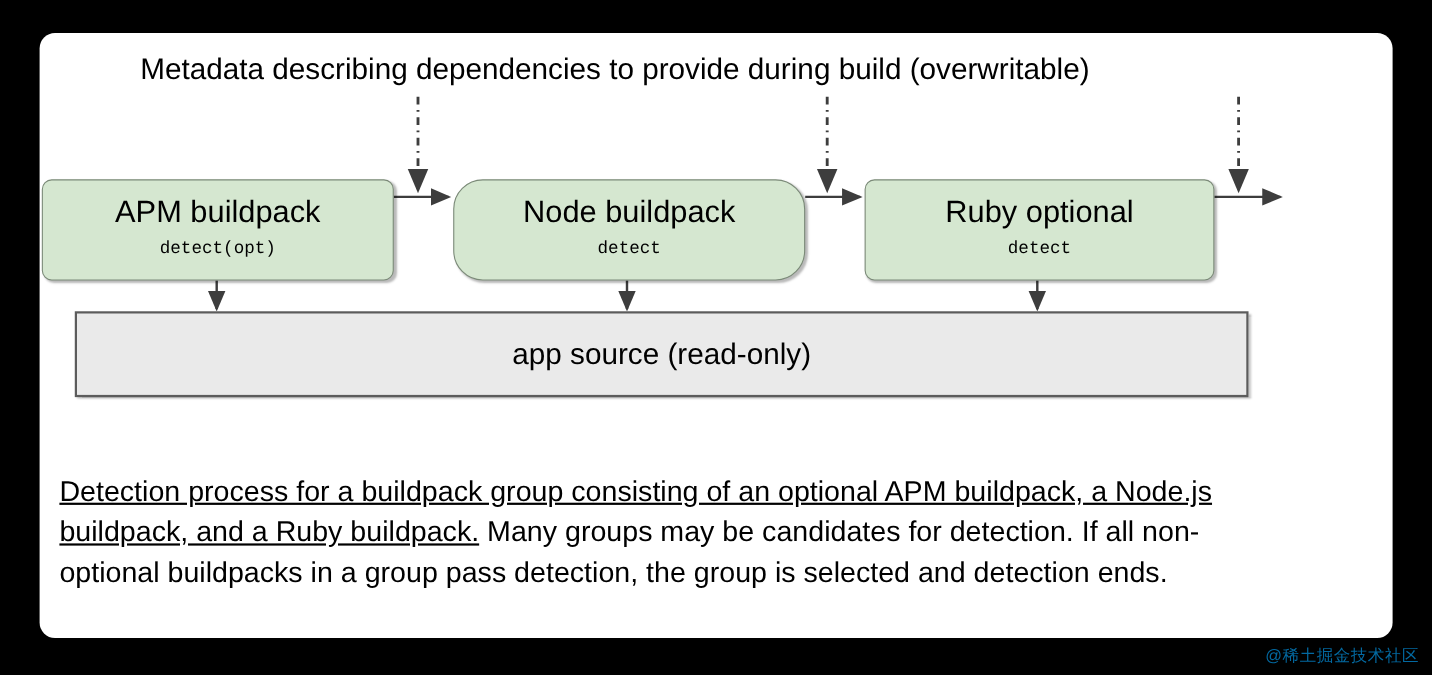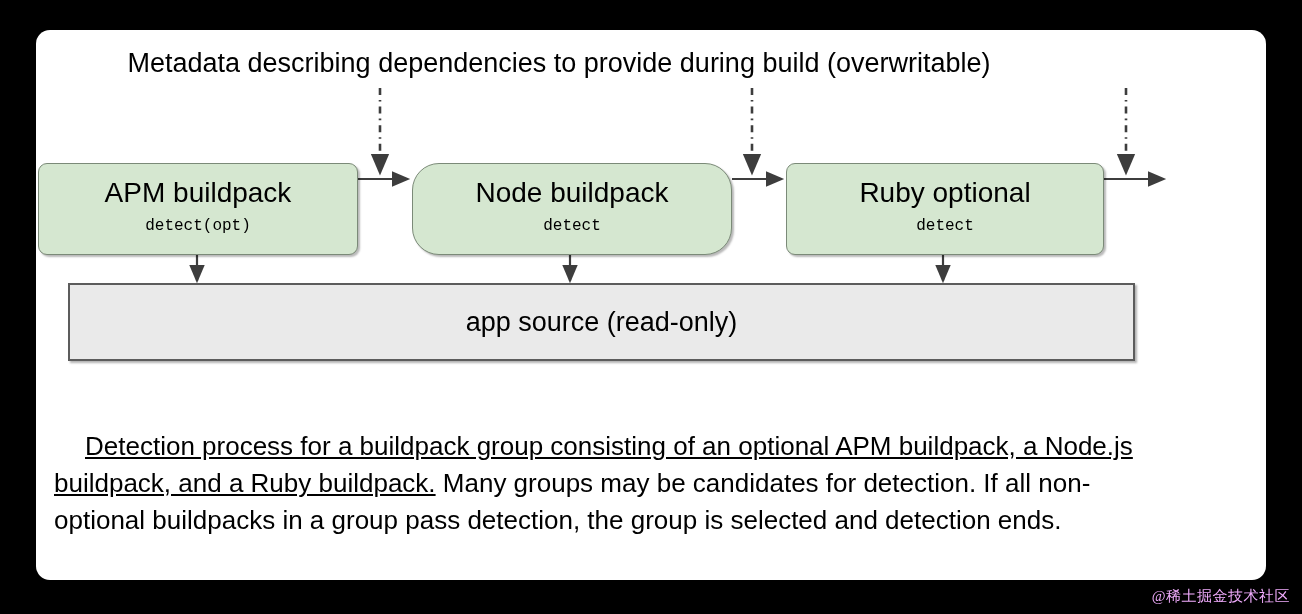--- a/index.html
+++ b/index.html
@@ -120,30 +120,30 @@
   
   #description {
     position: absolute;
     left: 18px;
     top: 372px;
     width: 1110px;
     font-size: 26px;
     line-height: 37px;
     color: #000000;
   }
-  #description .u { text-decoration: underline; margin-left: 31px; }
+  #description .u { text-decoration: underline; }
 
   
   #watermark {
     position: absolute;
     right: 12px;
     bottom: 8px;
     font-size: 15px;
-    color: #f0abfc;
-    font-family: Liberation Serif, serif;
+    color: #0369a1;
+    font-family: Liberation Sans, sans-serif;
     letter-spacing: 0.5px;
   }
 </style>
 </head>
 <body>
 
 <div id="card">
 
   <div class="top-caption">Metadata describing dependencies to provide during build (overwritable)</div>
 

